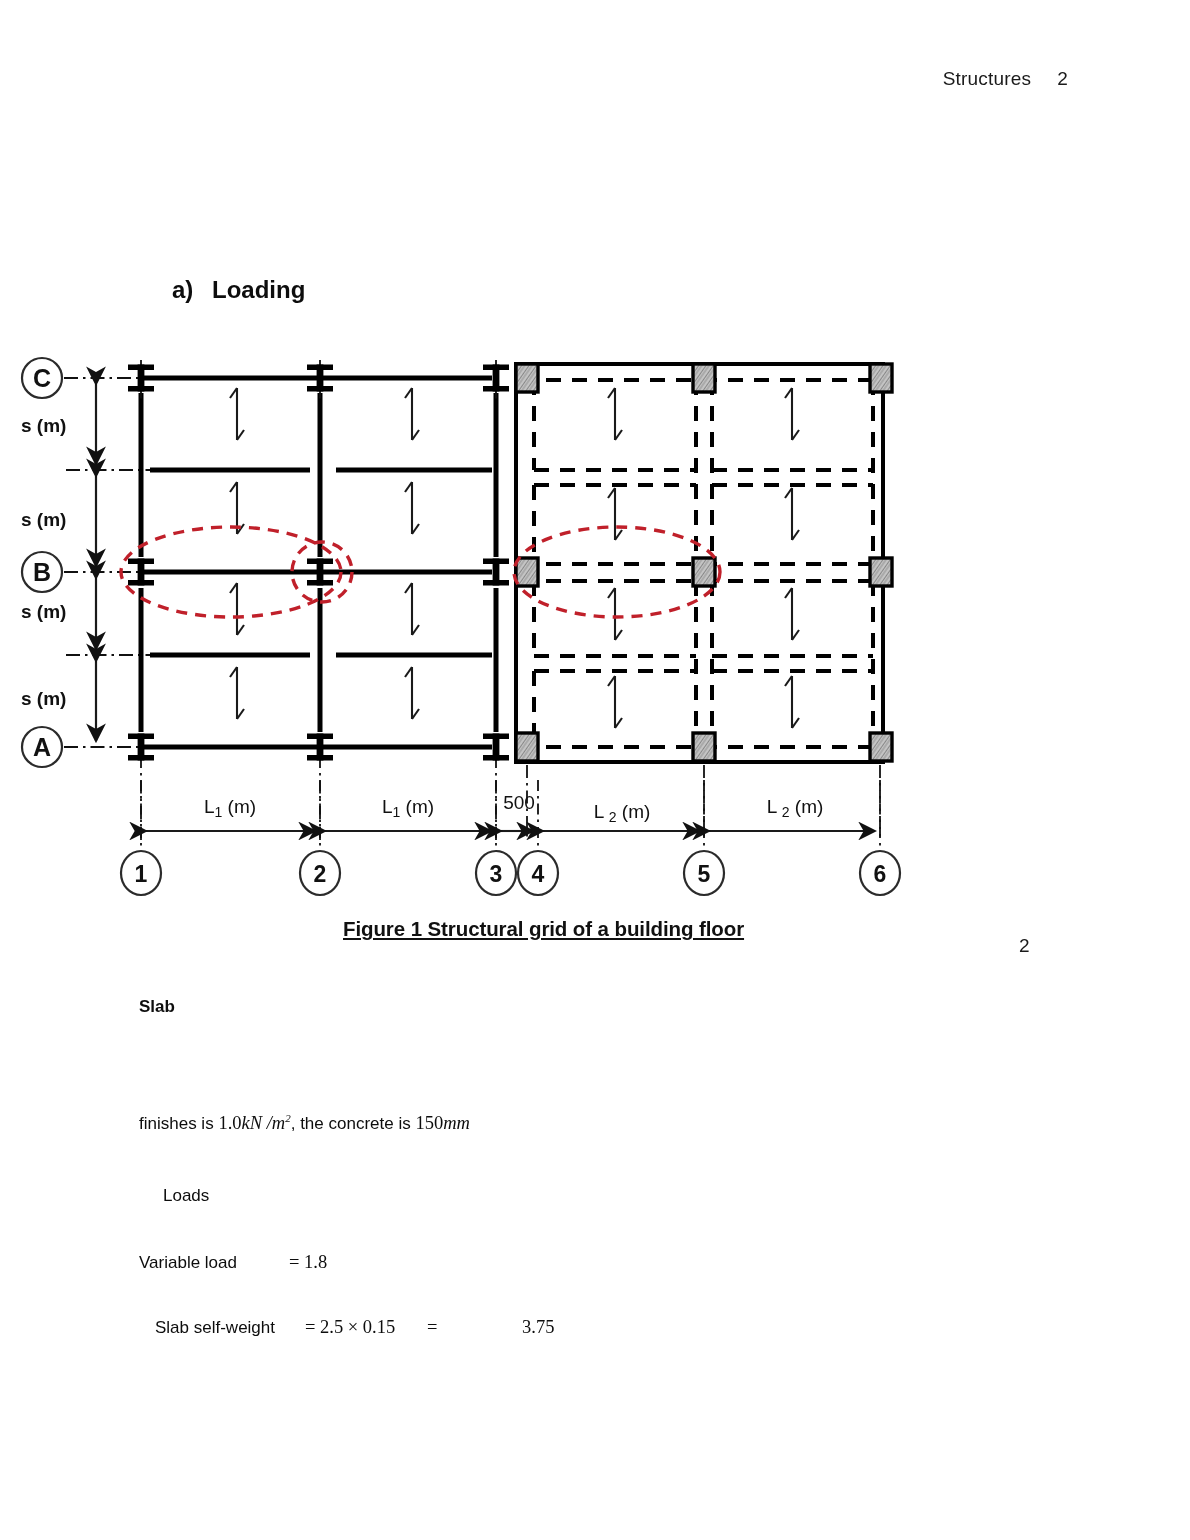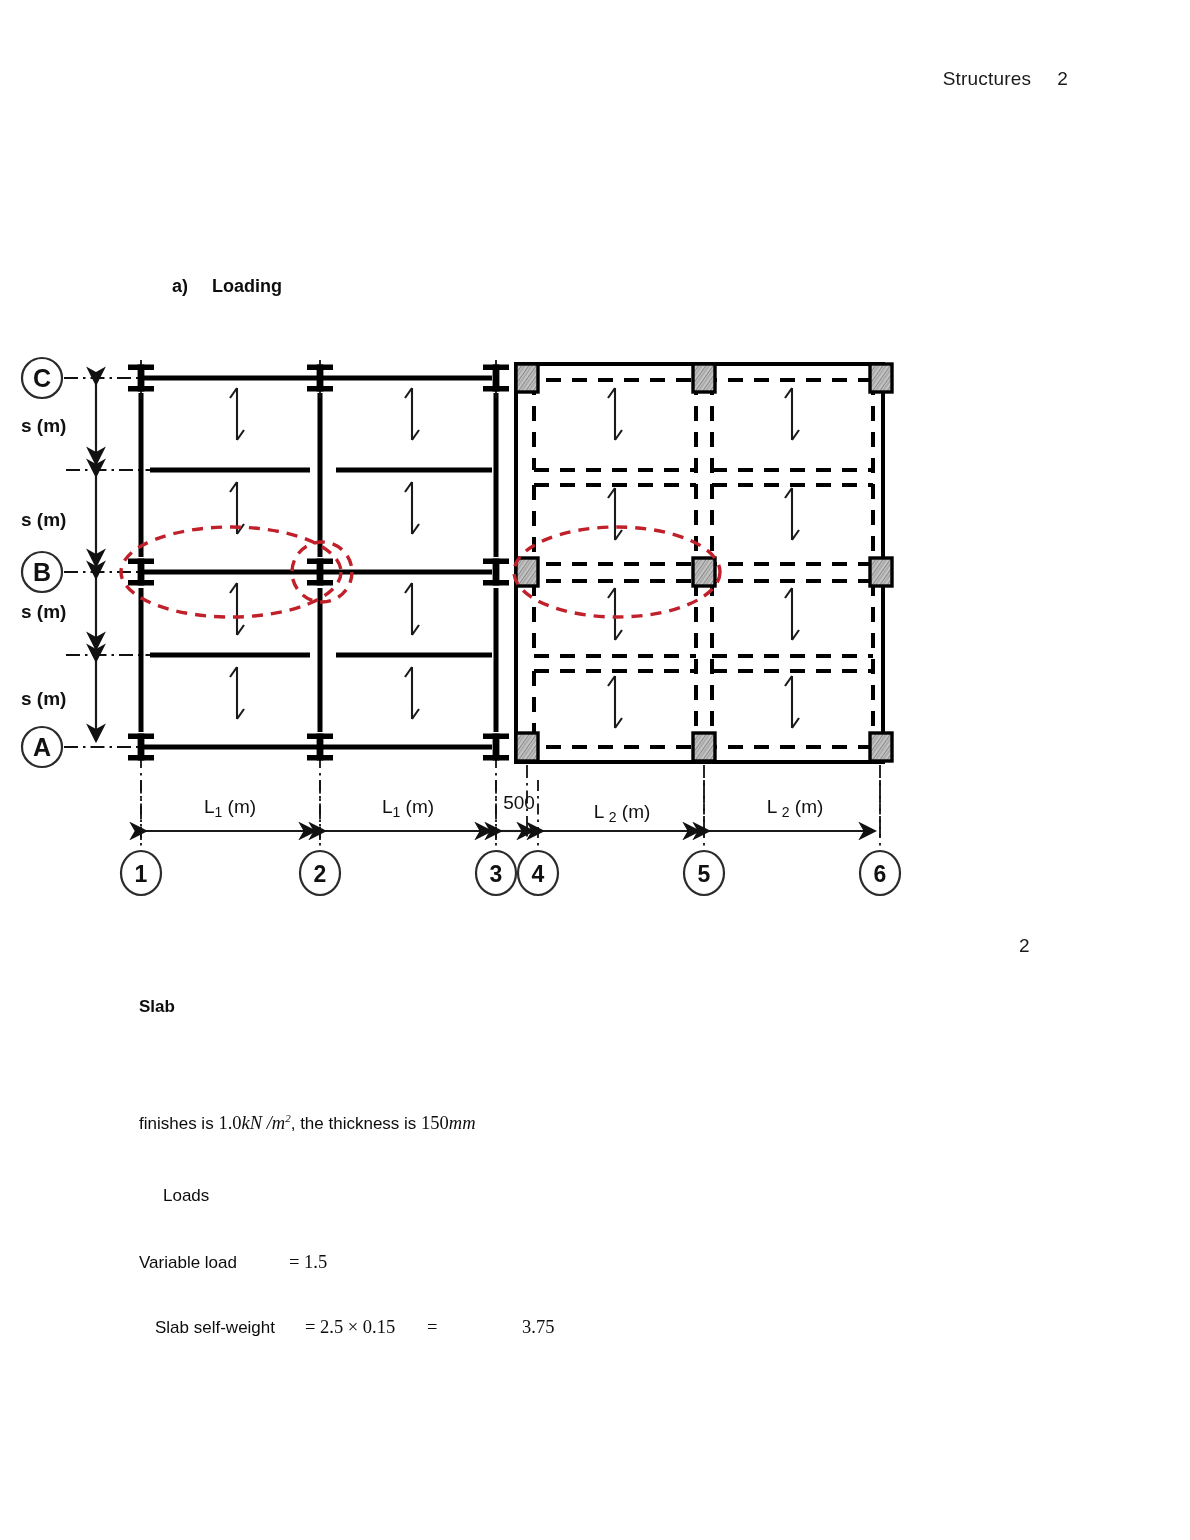--- a/index.html
+++ b/index.html
@@ -10,21 +10,21 @@
   }
   .page{position:relative;width:1190px;height:1540px;}
 
   
   .hdr{position:absolute;top:68px;right:122px;font-size:19px;color:#1a1a1a;
        letter-spacing:.2px;}
   .hdr .pg{display:inline-block;margin-left:26px;}
 
   
   .q-title{position:absolute;left:139px;top:210px;font-size:17.5px;font-weight:bold;}
-  .a-item{position:absolute;left:172px;top:276px;font-size:18px;font-weight:bold;}
+  .a-item{position:absolute;left:172px;top:276px;font-size:24px;font-weight:bold;}
   .a-item .lab{display:inline-block;width:40px;}
 
   
   .figure{position:absolute;left:0;top:340px;width:1100px;height:560px;}
   .fig-svg{position:absolute;left:0;top:0;}
 
   .cap{position:absolute;left:343px;top:917px;font-size:20.5px;font-weight:bold;
        text-decoration:underline;color:#111;letter-spacing:-.1px;}
   .cap-pg{position:absolute;left:1019px;top:935px;font-size:19px;color:#1a1a1a;}
 
@@ -287,34 +287,35 @@
         <text x="704" y="542" font-family="Liberation Sans, sans-serif" font-size="23" font-weight="bold" text-anchor="middle" fill="#111">5</text>
       </g>
       <g>
         <ellipse cx="880" cy="533" rx="20" ry="22" fill="#fff" stroke="#2b2b2b" stroke-width="2.2"></ellipse>
         <text x="880" y="542" font-family="Liberation Sans, sans-serif" font-size="23" font-weight="bold" text-anchor="middle" fill="#111">6</text>
       </g>
     </g>
   </svg>
   </div>
 
+  <div class="cap">Figure 1 Structural grid of a building floor</div>
   <div class="cap-pg">2</div>
 
   <div class="slab-h">Slab</div>
 
 
   <div class="p2">
     <span>finishes is</span>
-    <span class="mth">1.0</span><span class="mi">kN /m</span><sup class="sq">2</sup><span>, the thickness is</span>
+    <span class="mth">1.0</span><span class="mi">kN /m</span><sup class="sq">2</sup><span>, the concrete is</span>
     <span class="mth">150</span><span class="mi">mm</span>
   </div>
 
   <div class="loads-h">Loads</div>
 
   <div class="row-v">
-    <span class="col-a">Variable load</span><span class="mth">= 1.5</span>
+    <span class="col-a">Variable load</span><span class="mth">= 1.8</span>
   </div>
 
   <div class="row-s">
     <span class="col-a">Slab self-weight</span><span class="mth col-b">= 2.5 × 0.15</span><span class="mth col-c">=</span><span class="mth">3.75</span>
   </div>
 
 </div>
 
 </body></html>

